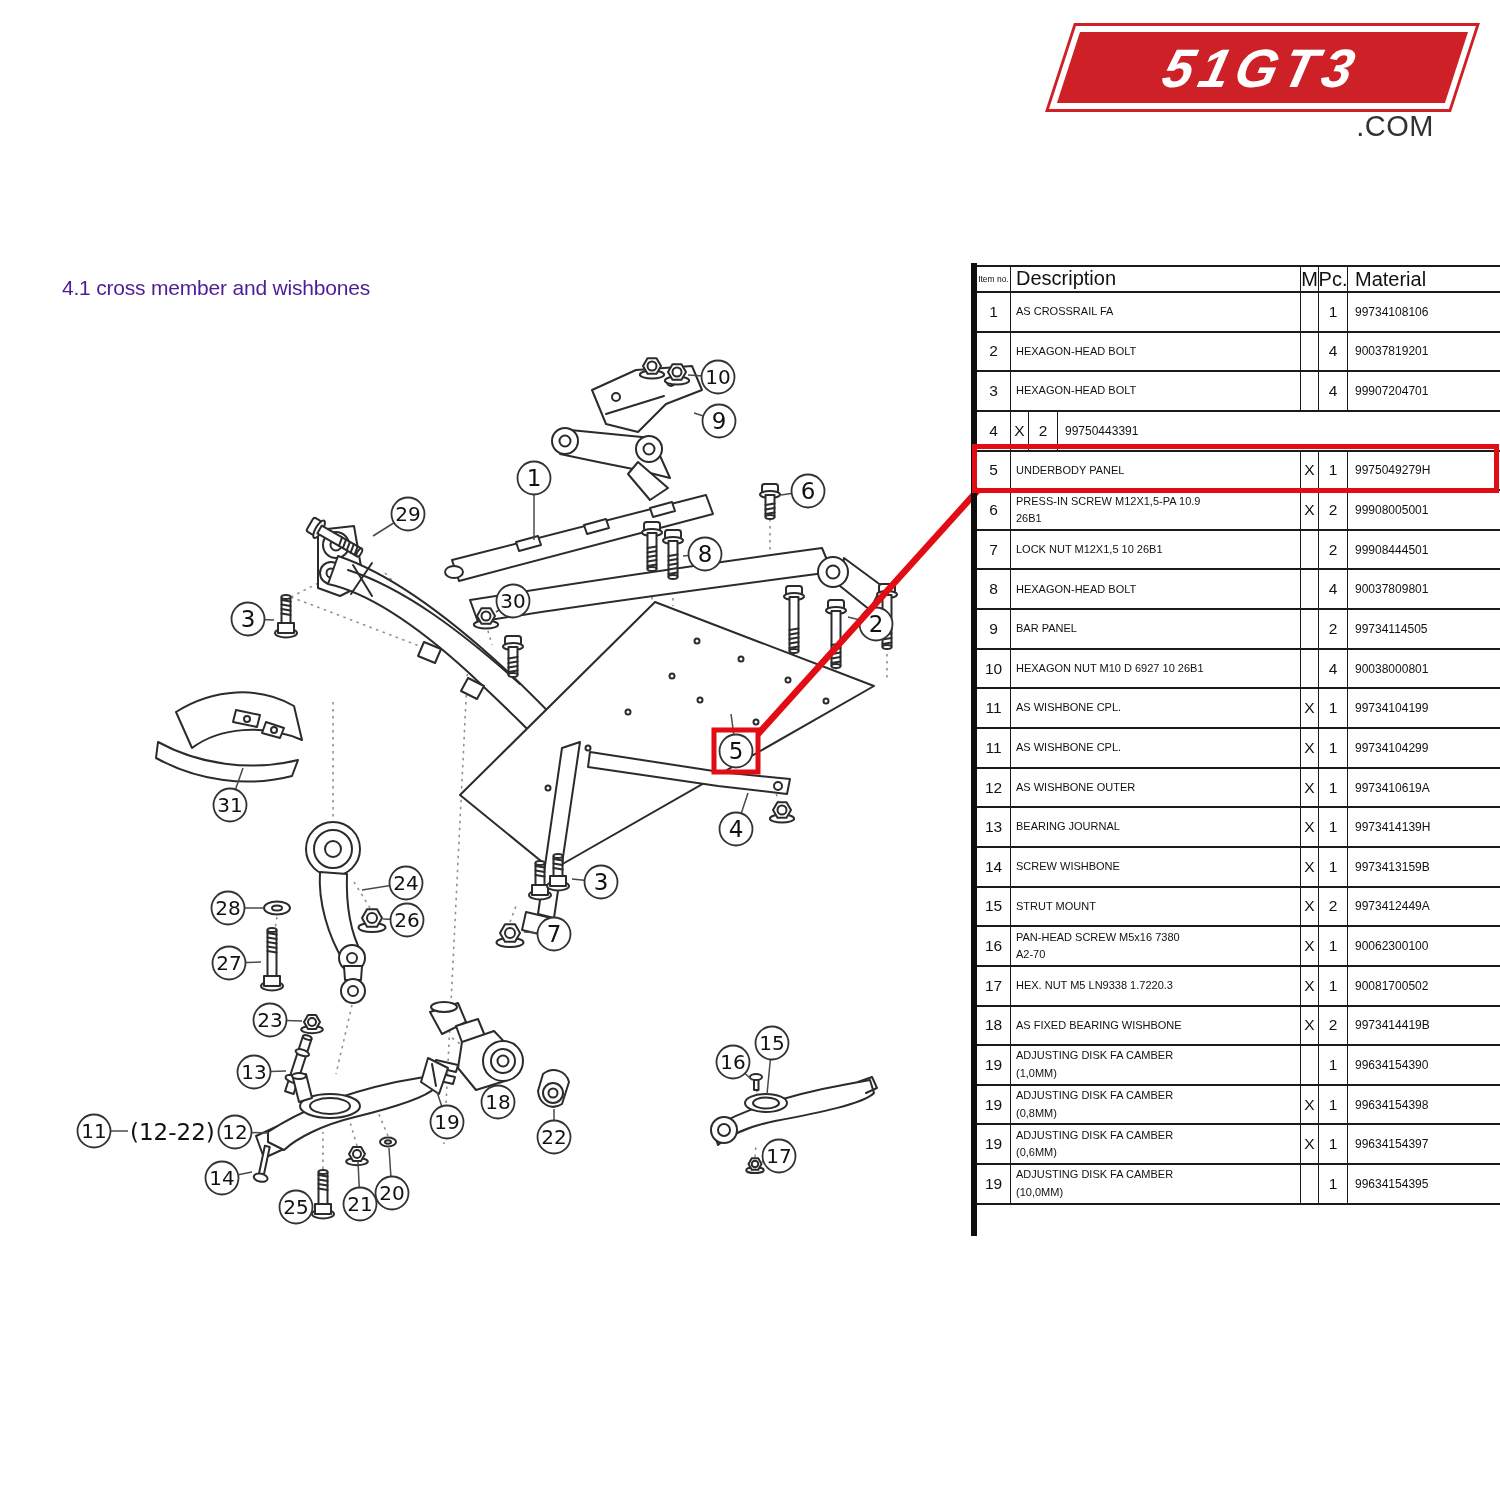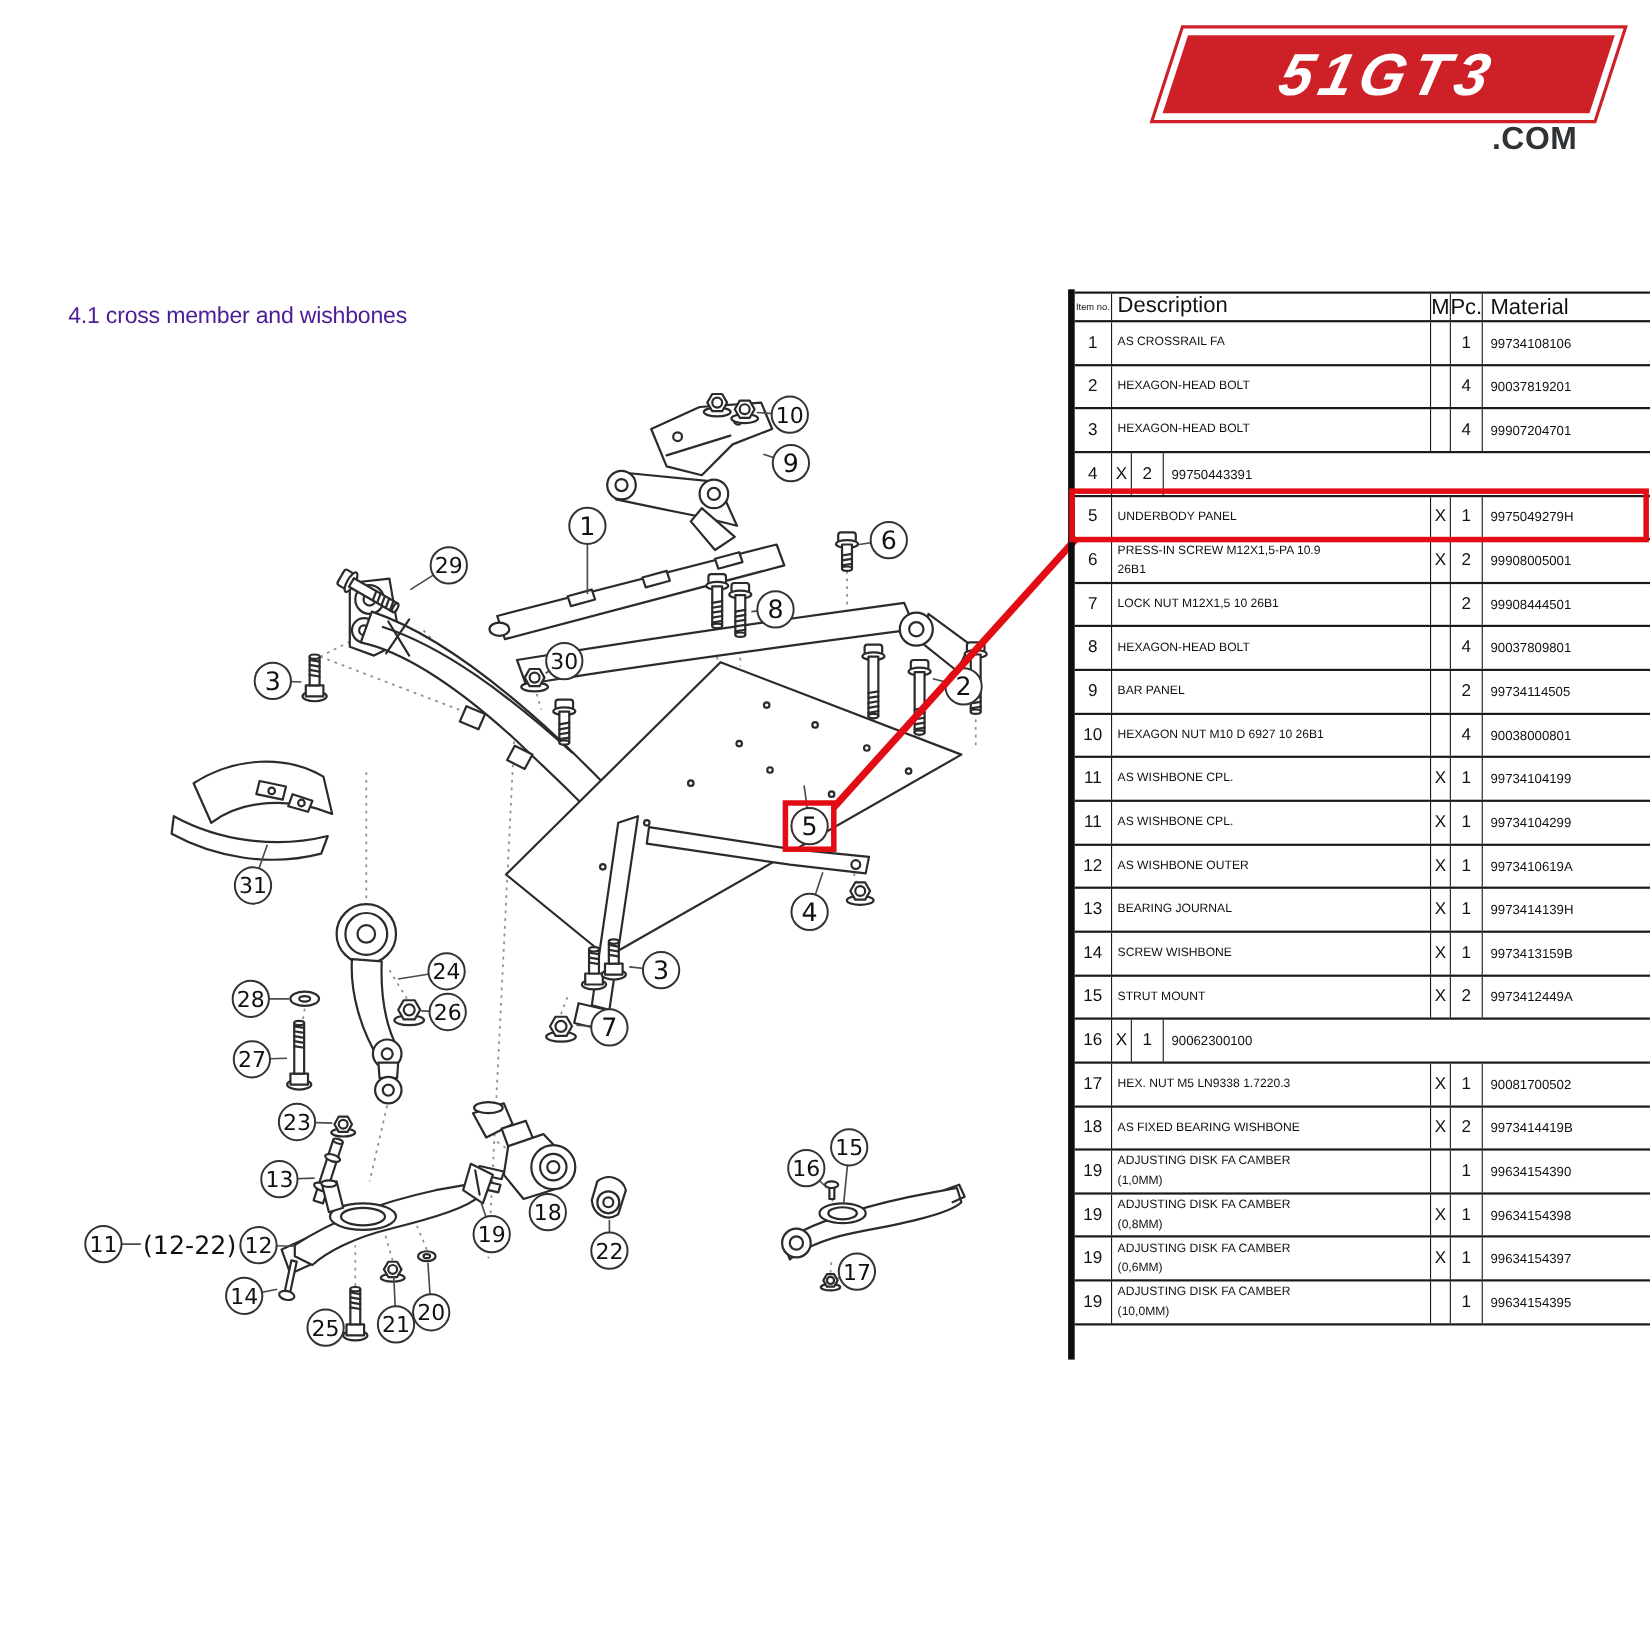--- a/index.html
+++ b/index.html
@@ -6,21 +6,21 @@
   body{width:1500px;height:1500px;background:#fff;position:relative;overflow:hidden;
        font-family:"Liberation Sans",sans-serif;color:#111}
   .page{position:absolute;inset:0}
 
   
   .logo-box{position:absolute;left:1080px;top:32px;width:388px;height:71px;background:#cd2027;
             transform:skewX(-18deg);transform-origin:0 0;display:flex;align-items:center;justify-content:center}
   .logo-box::after{content:"";position:absolute;inset:-9px;border:3px solid #cd2027}
   .logo-text{font-style:italic;font-weight:bold;font-size:54px;color:#fff;letter-spacing:6px;transform:skewX(5deg)}
   .logo-com{position:absolute;left:1278px;top:110px;width:156px;text-align:right;font-size:29px;
-            font-weight:bold;color:#303336;letter-spacing:.5px}
+            font-weight:normal;color:#303336;letter-spacing:.5px}
 
   
   .title{position:absolute;left:62px;top:276px;font-size:21px;color:#4c1d95;letter-spacing:-.2px}
 
   
   #art{position:absolute;left:0;top:0}
 
   
   .table-bar{position:absolute;left:971px;top:263px;width:6px;height:973px;background:#0e0e0e}
   .parts-table{position:absolute;left:977px;top:265px;width:610px;border-top:2px solid #1a1a1a;box-sizing:border-box}
@@ -614,20 +614,22 @@
         </div>
         <div class="trow">
           <div class="cell c-item">15</div>
           <div class="cell c-desc">STRUT MOUNT</div>
           <div class="cell c-m">X</div>
           <div class="cell c-pc">2</div>
           <div class="cell c-mat">9973412449A</div>
         </div>
         <div class="trow">
           <div class="cell c-item">16</div>
+          <div class="cell c-desc">PAN-HEAD SCREW M5x16 7380
+A2-70</div>
           <div class="cell c-m">X</div>
           <div class="cell c-pc">1</div>
           <div class="cell c-mat">90062300100</div>
         </div>
         <div class="trow">
           <div class="cell c-item">17</div>
           <div class="cell c-desc">HEX. NUT M5 LN9338 1.7220.3</div>
           <div class="cell c-m">X</div>
           <div class="cell c-pc">1</div>
           <div class="cell c-mat">90081700502</div>

